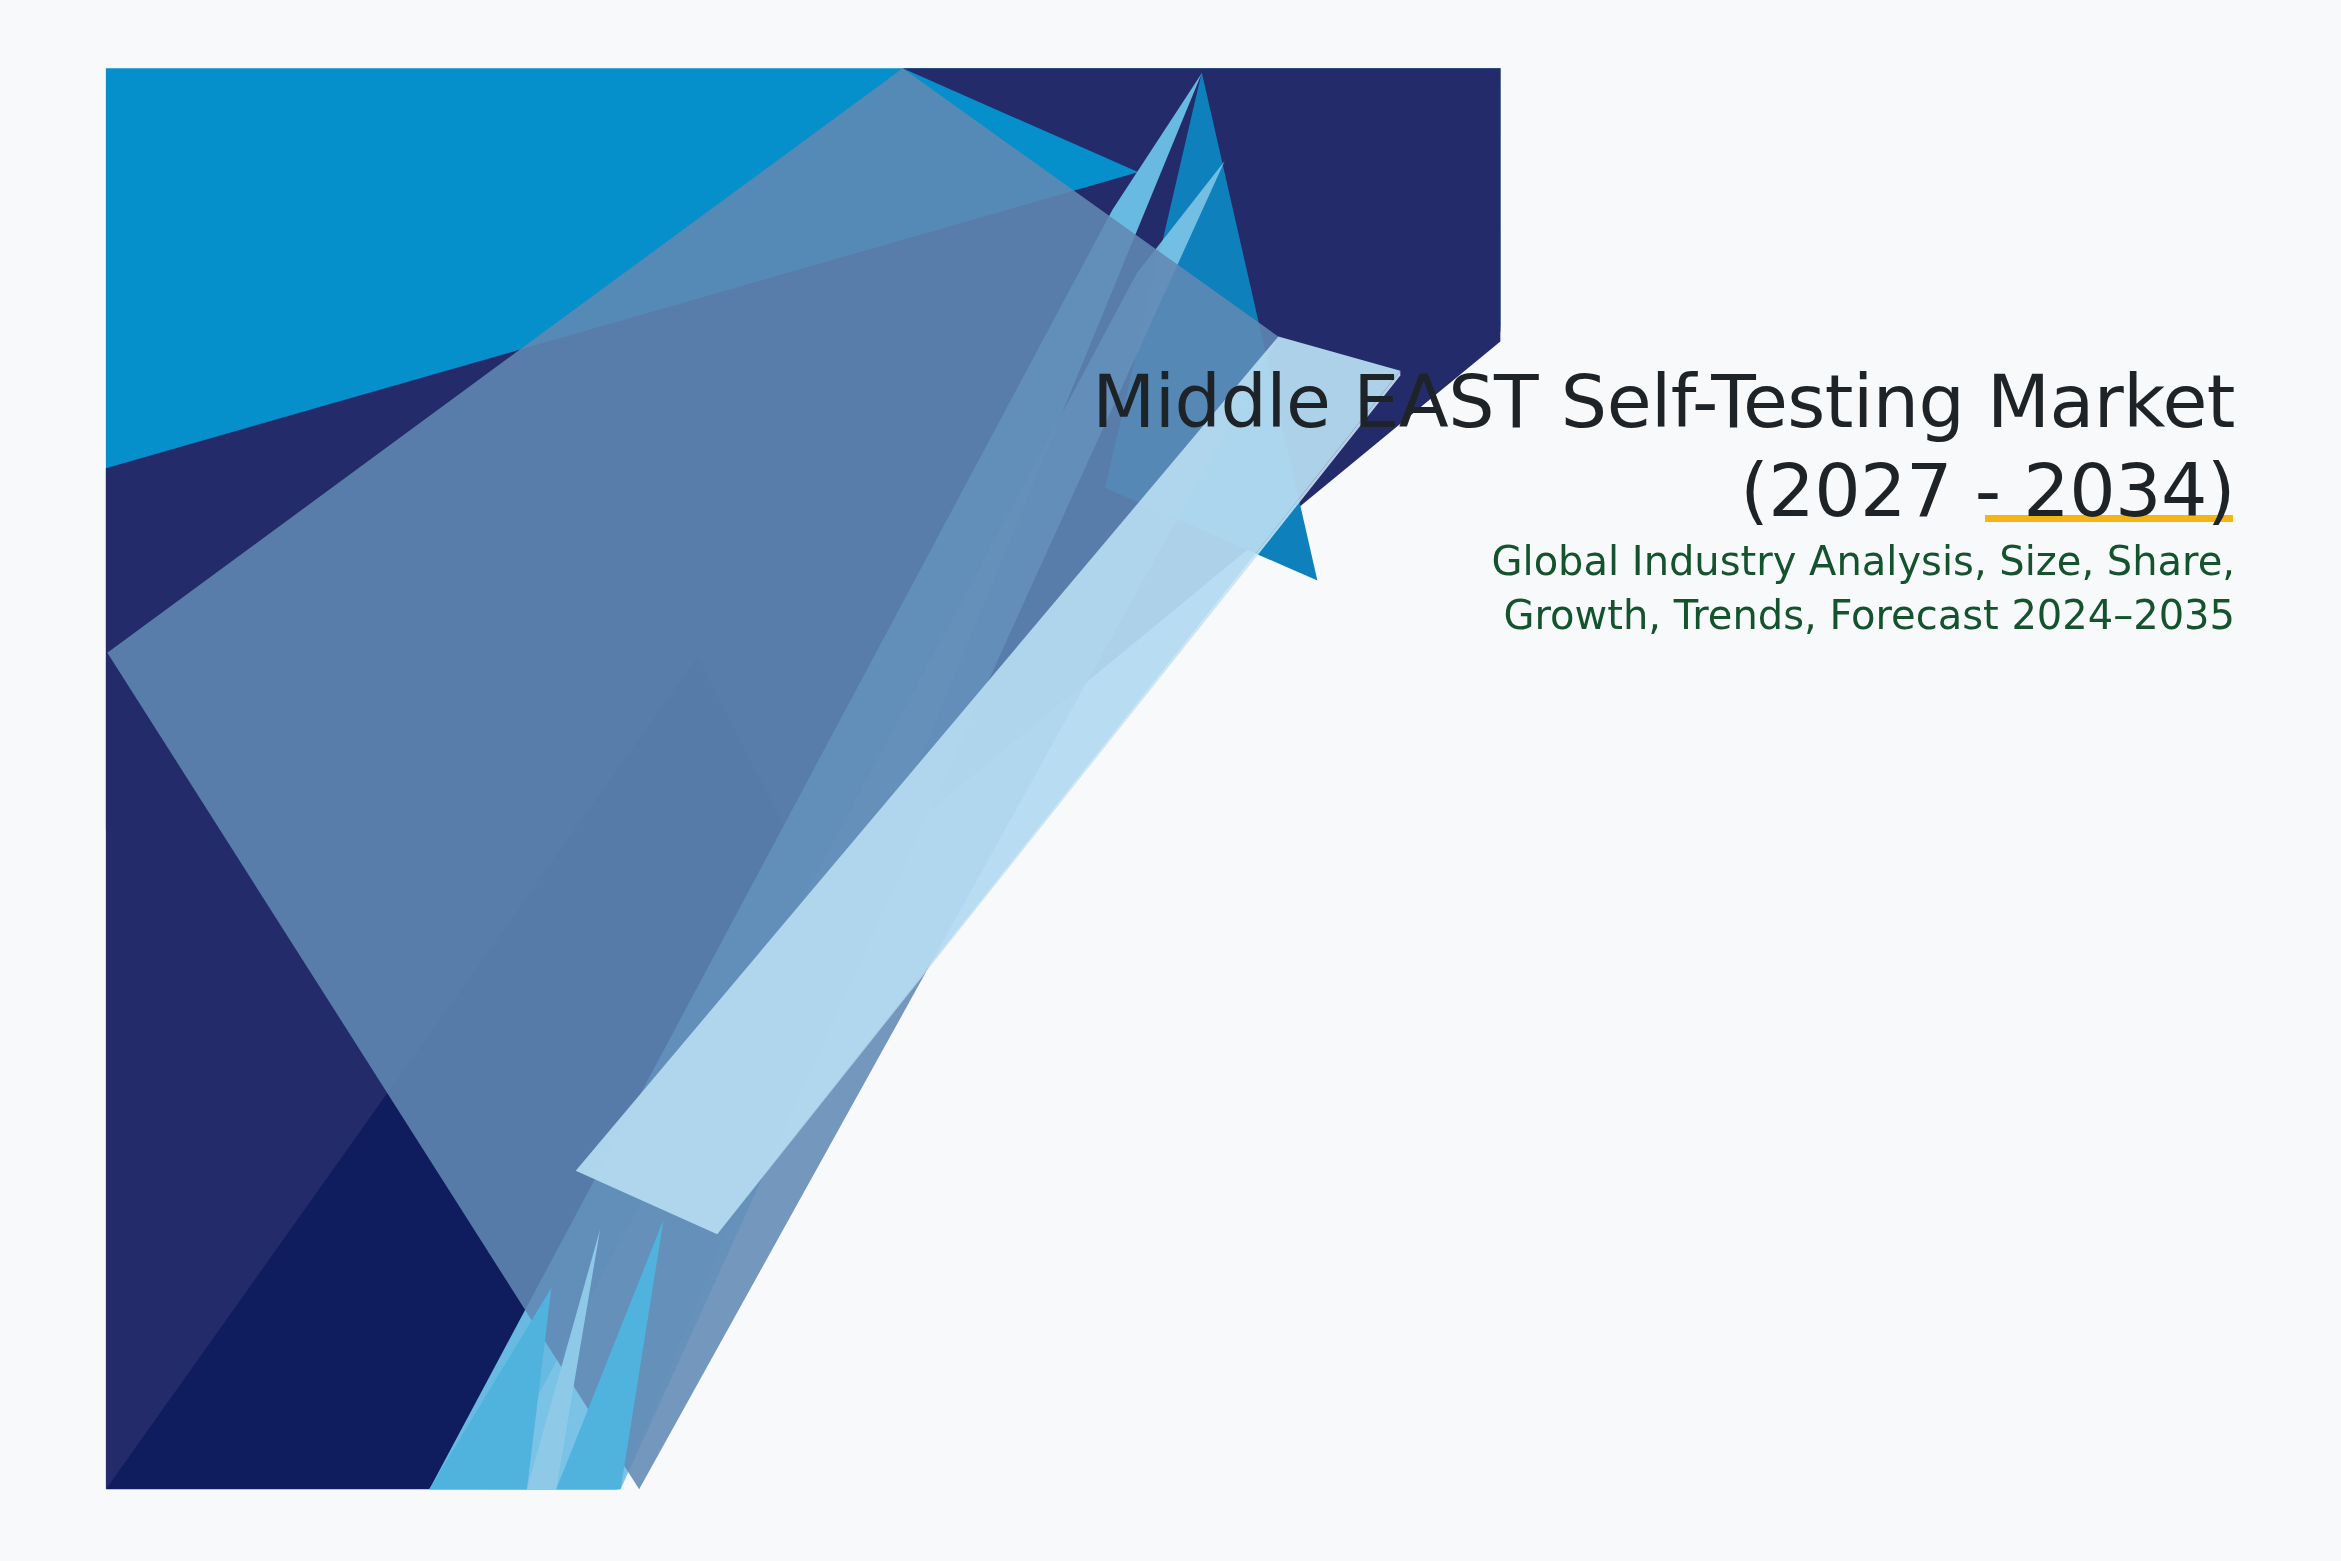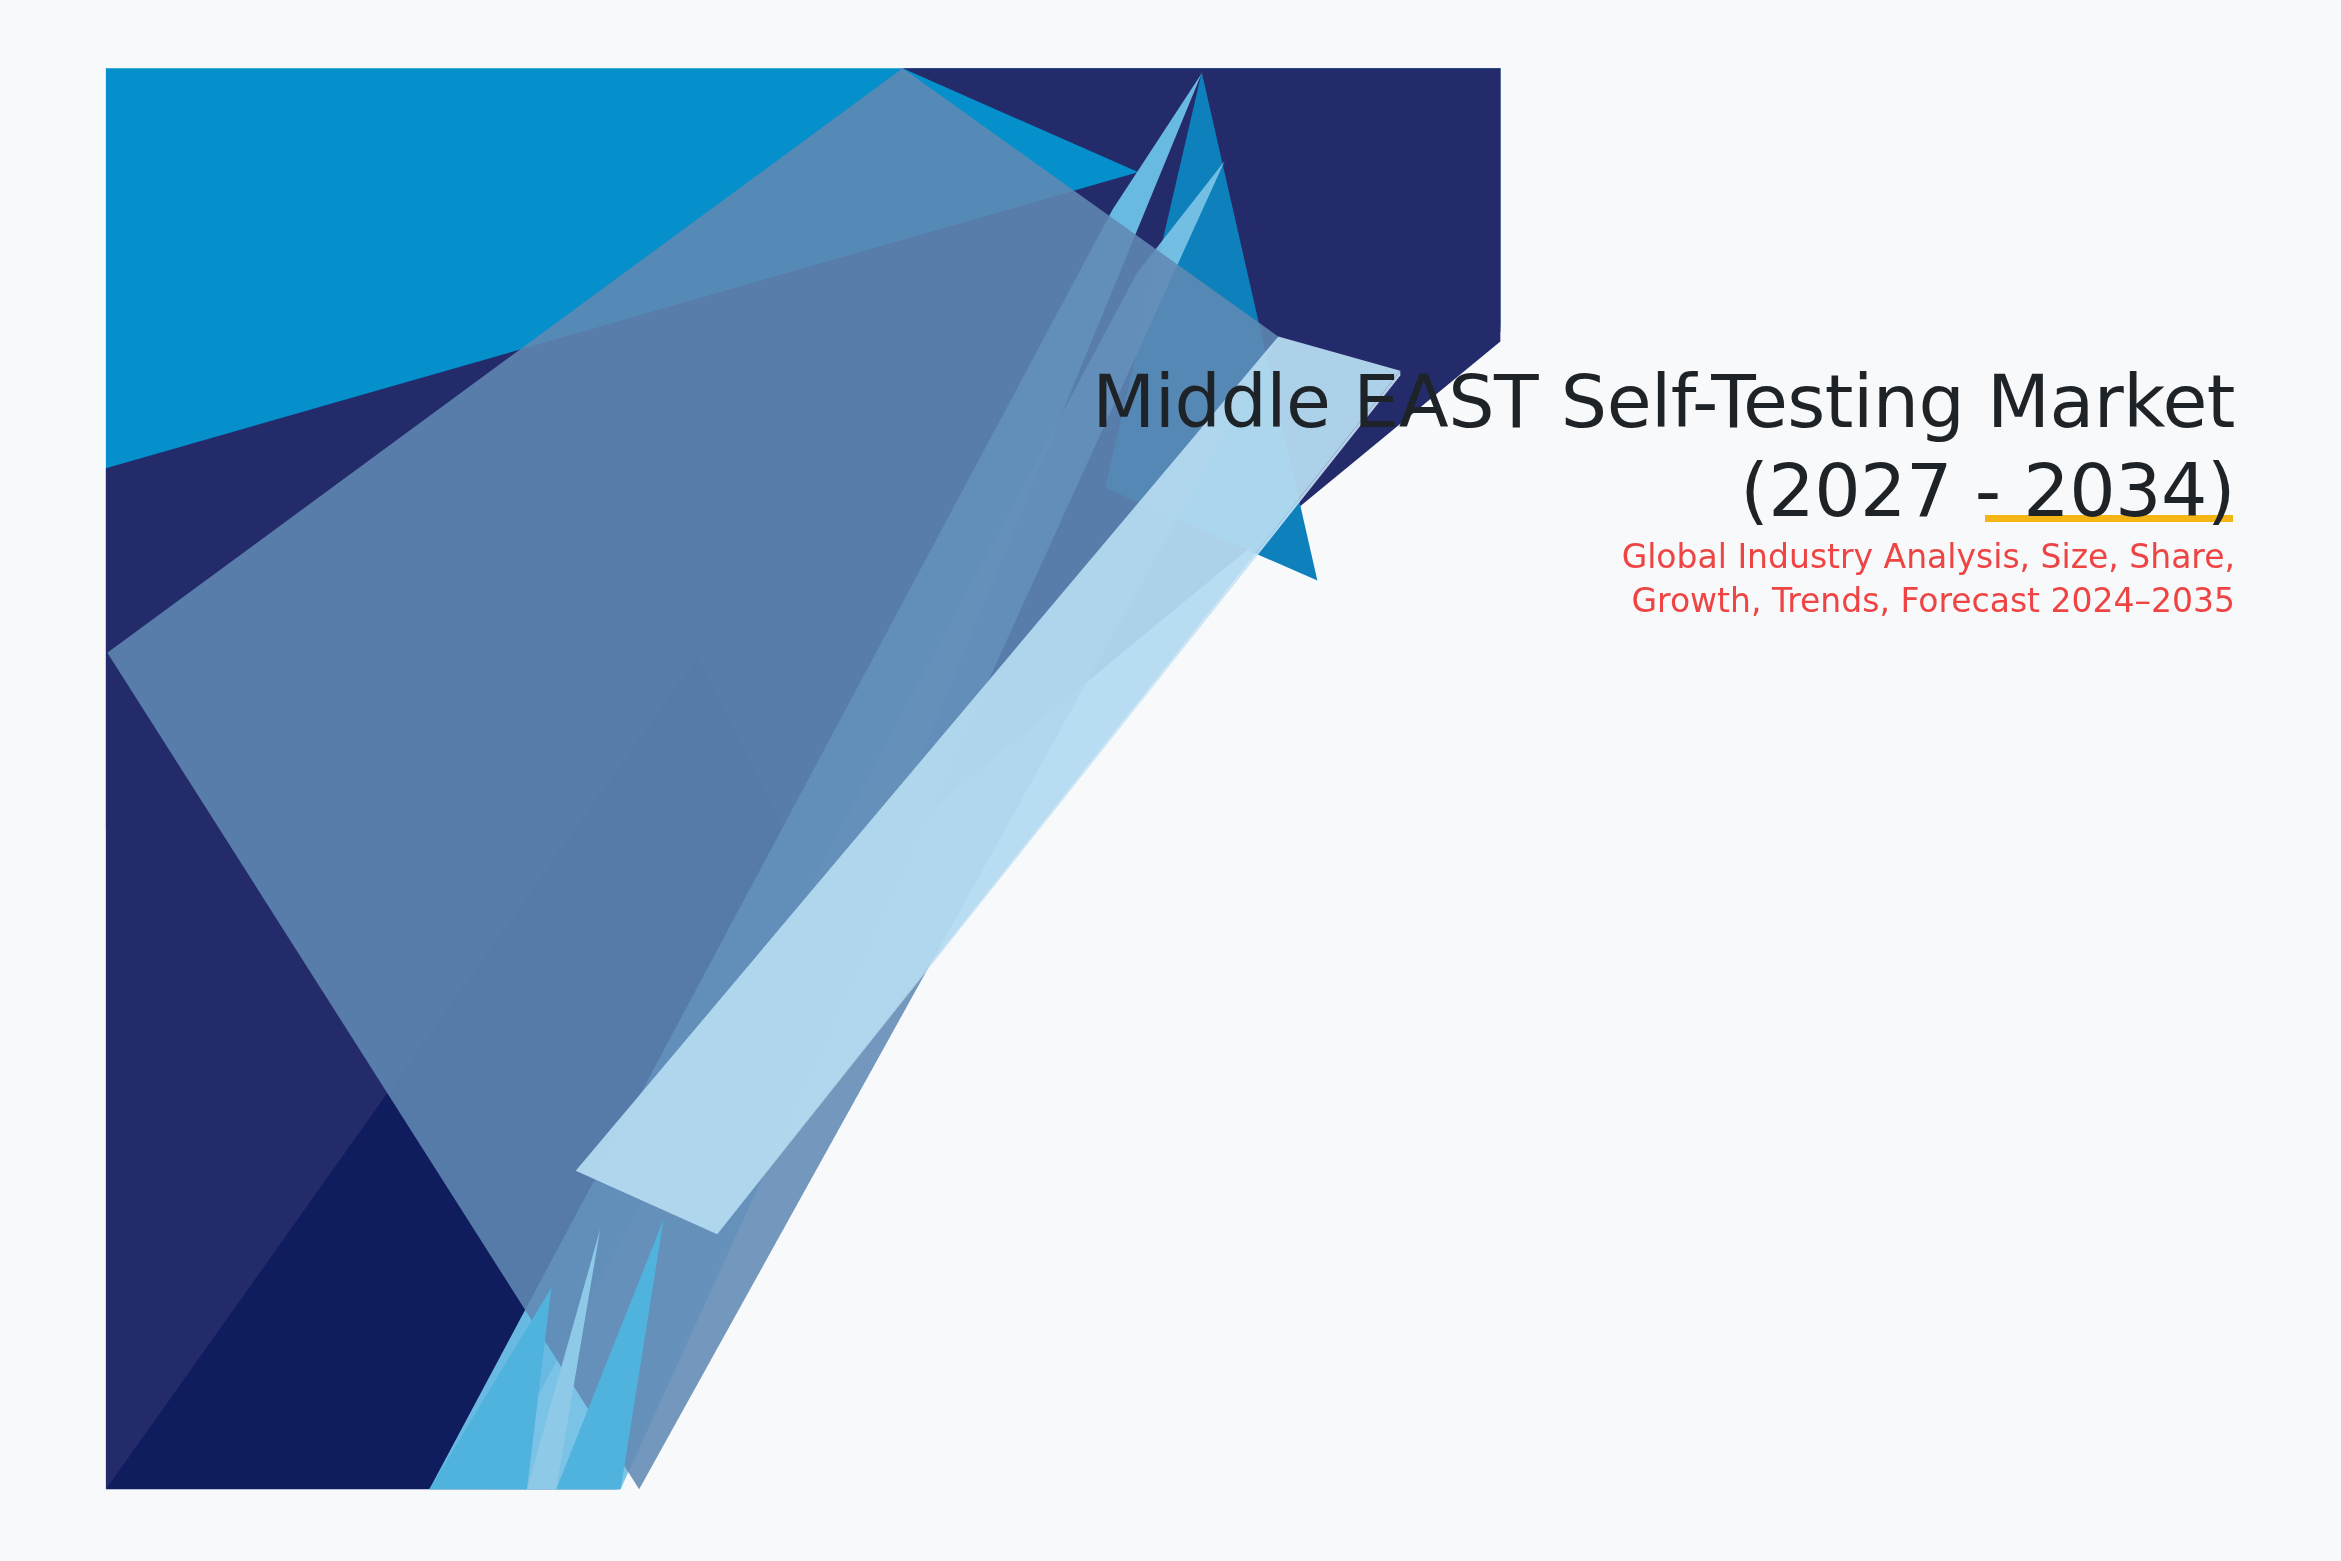--- a/index.html
+++ b/index.html
@@ -50,24 +50,24 @@
     position: absolute;
     right: 2px;
     bottom: 12.7px;
     width: 248px;
     height: 7.3px;
     background: #f5b514;
     z-index: -1;
   }
   #subtitle {
     margin-top: 62px;
-    font-size: 33px;
+    font-size: 40px;
     line-height: 1.34;
     font-weight: 400;
-    color: #ef4444;
+    color: #14532d;
     text-align: right;
   }
   #subtitle .sub-line { display: block; }
 </style>
 </head>
 <body>
 
 <div id="page">
 
   <svg id="cover-art" viewBox="0 0 4800 3200" preserveAspectRatio="none">

